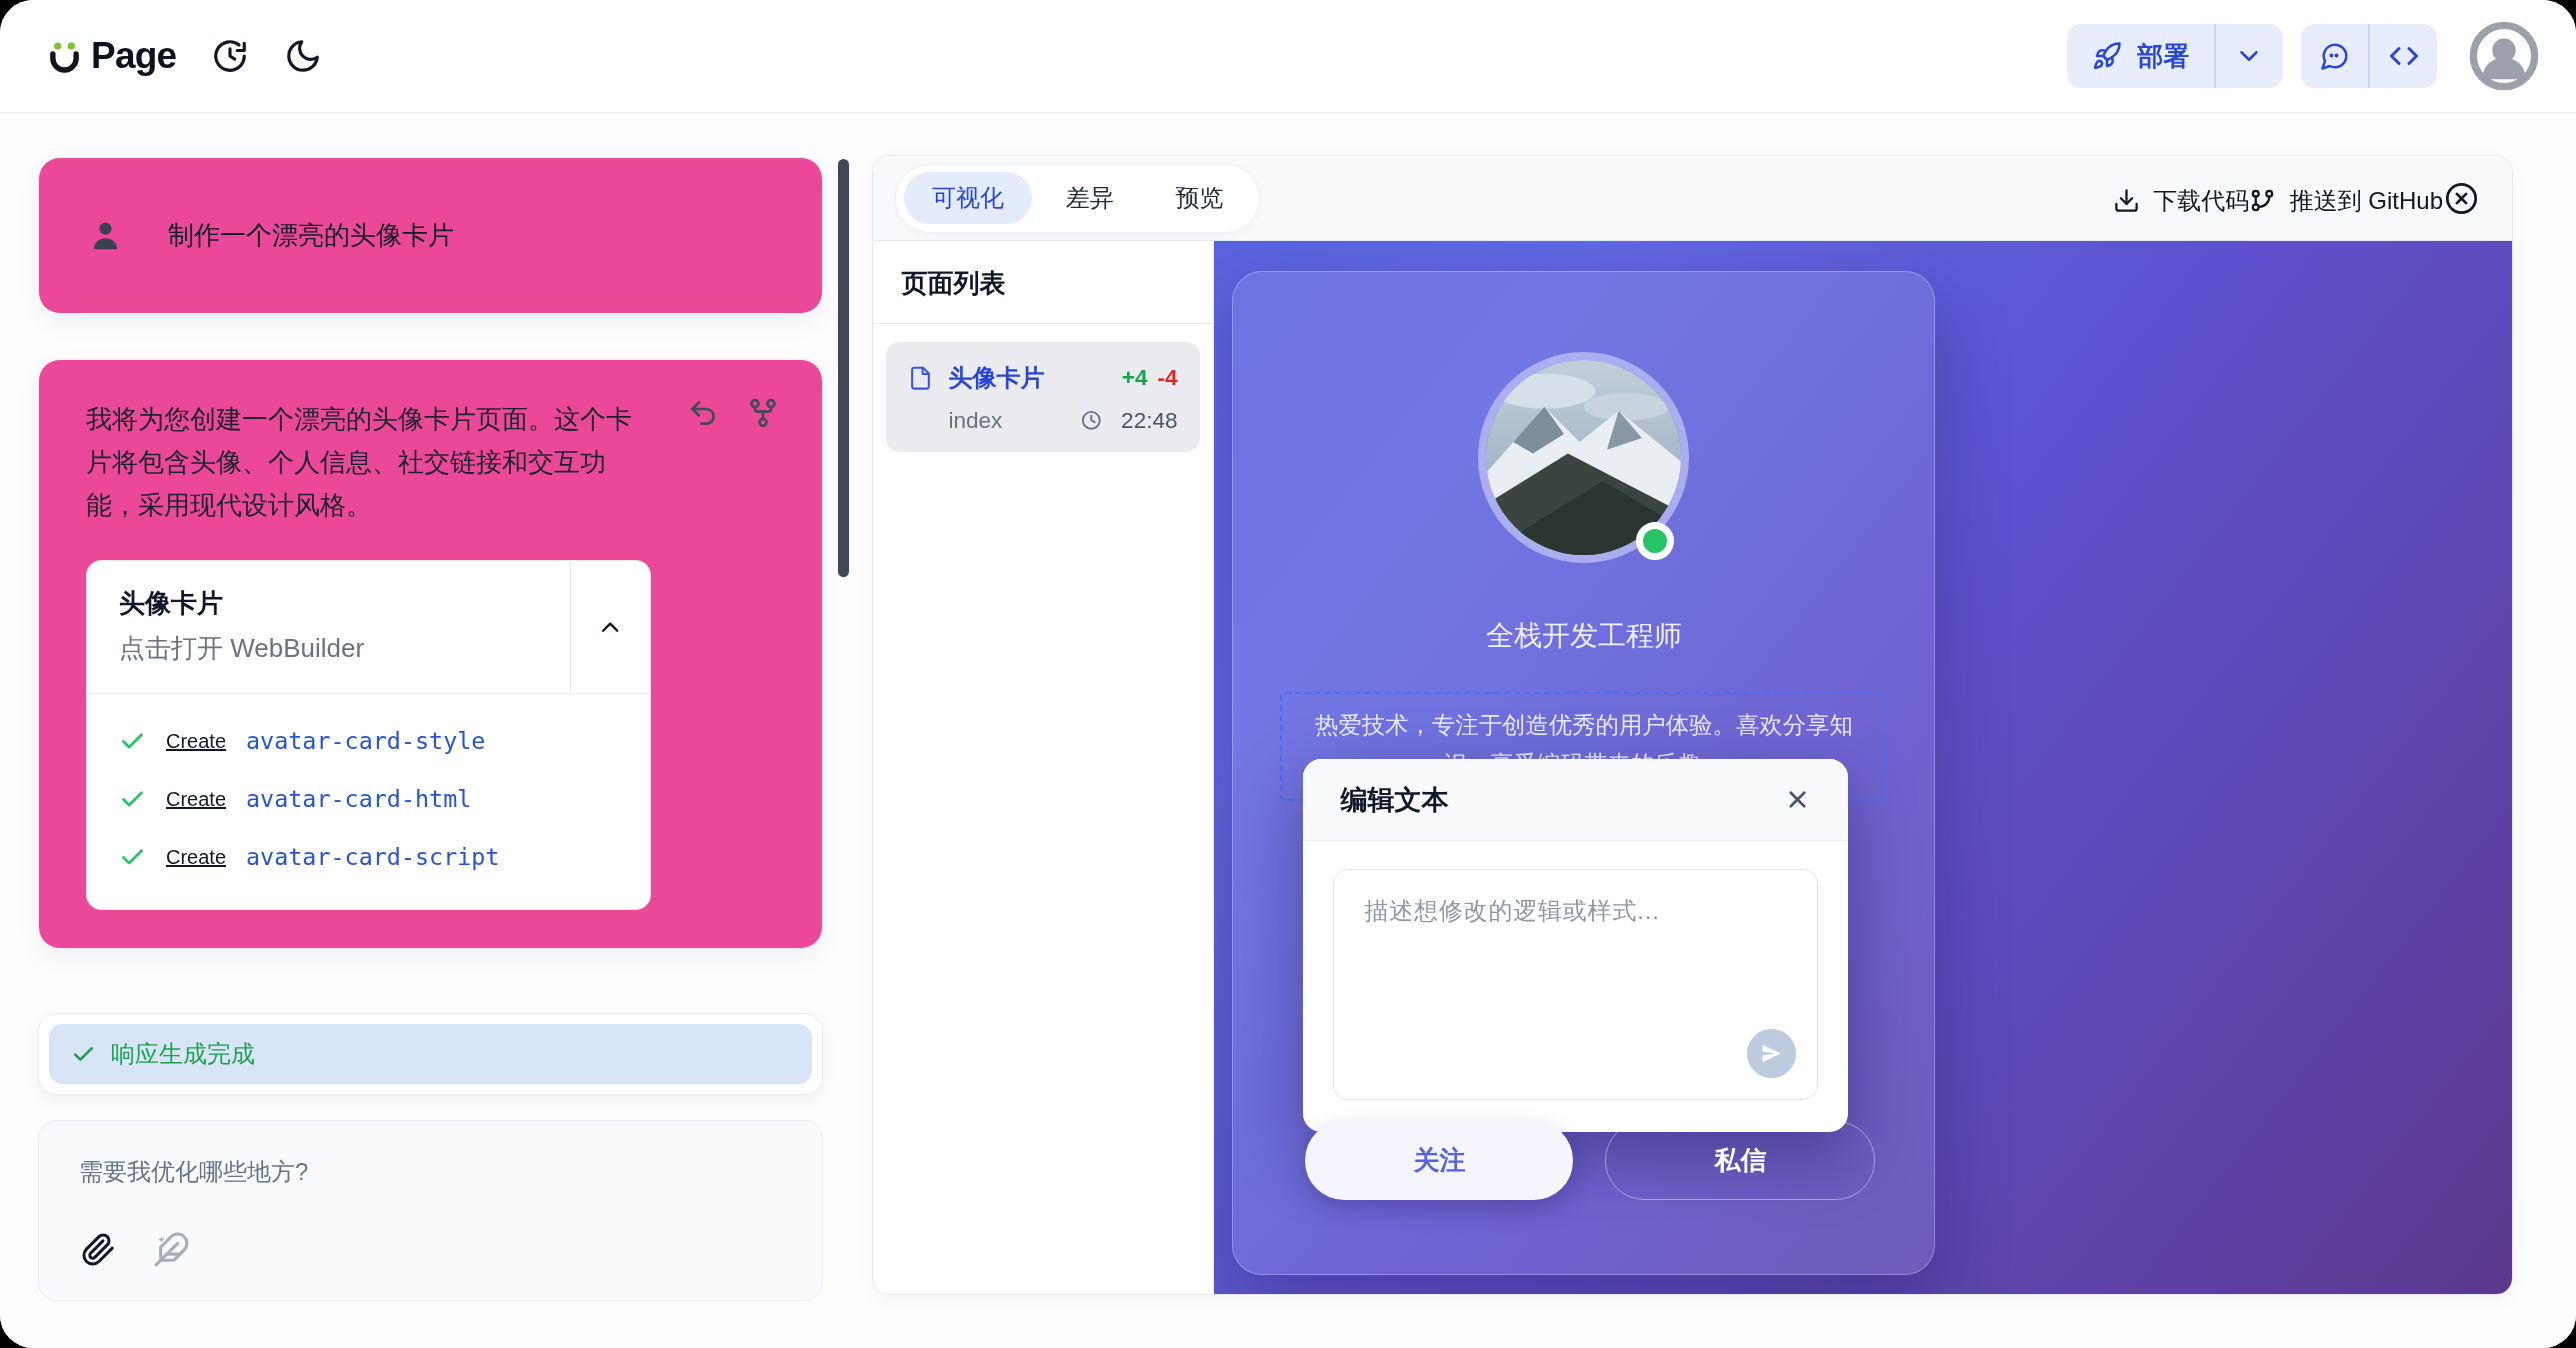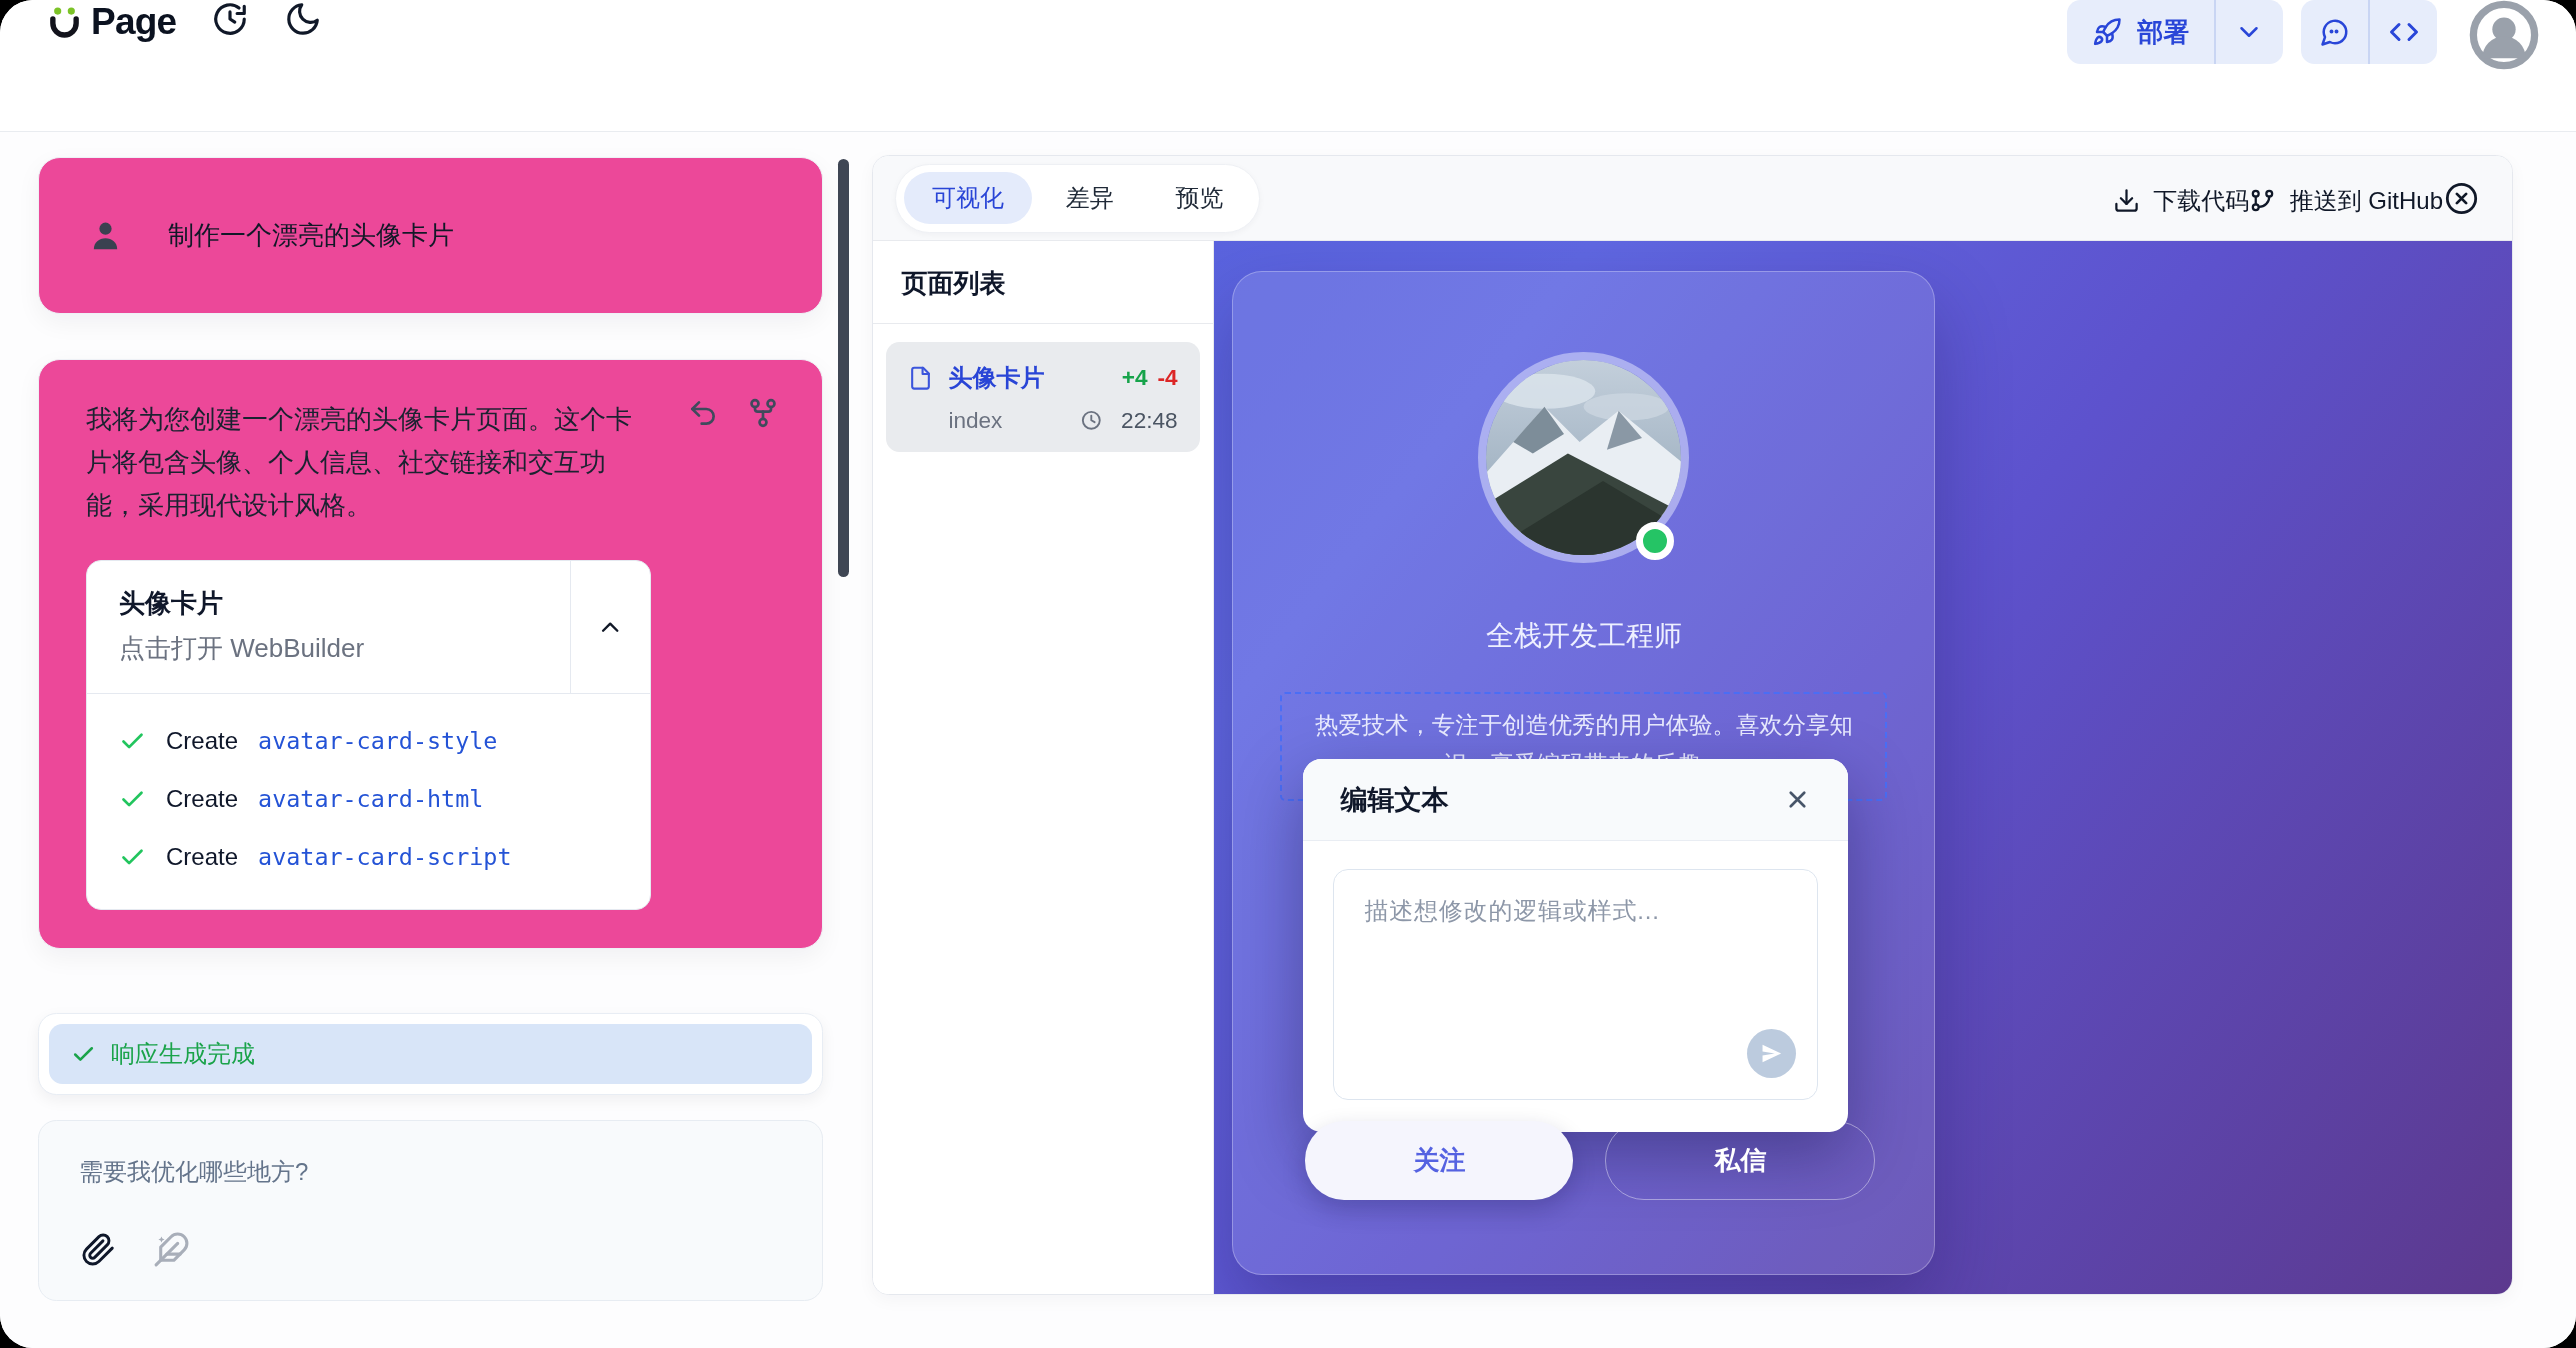--- a/index.html
+++ b/index.html
@@ -1,20 +1,20 @@
 <!DOCTYPE html>
 <html style="font-size:13.4px"><head>
 <meta charset="utf-8">
 <style>
   * { margin:0; padding:0; box-sizing:border-box; }
   html,body { width:2576px; height:1348px; background:#000; font-family:"Liberation Sans","DejaVu Sans",sans-serif; }
   .window { position:absolute; inset:0; background:#fff; border-radius:33px; overflow:hidden; }
 
   
-  .topbar { position:absolute; top:0; left:0; right:0; height:132px; display:flex; align-items:flex-start; padding:0 37px 0 43px; border-bottom:1.7px solid #e9ecf0; background:#fff; z-index:5; }
+  .topbar { position:absolute; top:0; left:0; right:0; height:113px; display:flex; align-items:center; padding:0 37px 0 43px; border-bottom:1.7px solid #e9ecf0; background:#fff; z-index:5; }
   .brand { display:flex; align-items:center; gap:5px; }
   .brand svg { display:block; }
   .brand-text { font-size:37px; font-weight:800; color:#0b1220; letter-spacing:-0.8px; }
   .top-icon { width:38px; height:38px; color:#101828; margin-left:35px; cursor:pointer; }
   .top-icon svg { width:100%; height:100%; }
   .topbar-spacer { flex:1; }
   .pill-group { display:flex; align-items:stretch; background:#e7edfb; border-radius:13.4px; height:64px; overflow:hidden; }
   .deploy-main { display:flex; align-items:center; gap:15px; padding:0 25px; color:#2946d8; font-size:26px; font-weight:600; cursor:pointer; }
   .deploy-main svg { width:30px; height:30px; }
   .vsep { width:1.7px; background:#c9d5f3; }
@@ -46,21 +46,21 @@
   .bc-hleft { flex:1; padding:25px 32px 27px; cursor:pointer; }
   .bc-title { font-size:26px; font-weight:700; color:#0f172a; }
   .bc-sub { margin-top:10px; font-size:26px; color:#6b7280; }
   .bc-hright { width:80px; border-left:1.7px solid #e5e9f0; display:flex; align-items:center; justify-content:center; color:#111827; cursor:pointer; }
   .bc-hright svg { width:28.4px; height:28.4px; }
   .bc-tasks { padding:33px 32px 38px; }
   .task-row { display:flex; align-items:center; gap:20px; margin-bottom:30px; }
   .task-row:last-child { margin-bottom:0; }
   .task-check { width:27px; height:27px; color:#22c55e; }
   .task-check svg { width:100%; height:100%; }
-  .task-action { font-size:24px; color:#0f172a; }
+  .task-action { font-size:20px; color:#0f172a;text-decoration:underline; }
   .task-file { font-family:"DejaVu Sans Mono","Liberation Mono",monospace; font-size:23.4px; color:#2453d6; cursor:pointer; }
 
   .status-wrap { border:0.8px solid #e8edf4; background:#fff; border-radius:18.4px; box-shadow:0 5px 15px rgba(15,23,42,.06); padding:10px; margin-bottom:25px; }
   .status-bar { background:#d8e5f8; border-radius:13.4px; height:60px; display:flex; align-items:center; gap:15px; padding:12px 22px; }
   .status-check { width:25px; height:25px; color:#1aa34a; }
   .status-check svg { width:100%; height:100%; }
   .status-text { font-size:24px; color:#1aa34a; }
 
   .composer { flex:1; background:#f8fafc; border:1.7px solid #e7ecf2; border-radius:18.4px; position:relative; overflow:hidden; }
   .composer textarea { width:100%; height:142px; background:transparent; border:none; outline:none; resize:none; padding:35px 40px; font-family:inherit; font-size:24px; color:#334155; }

